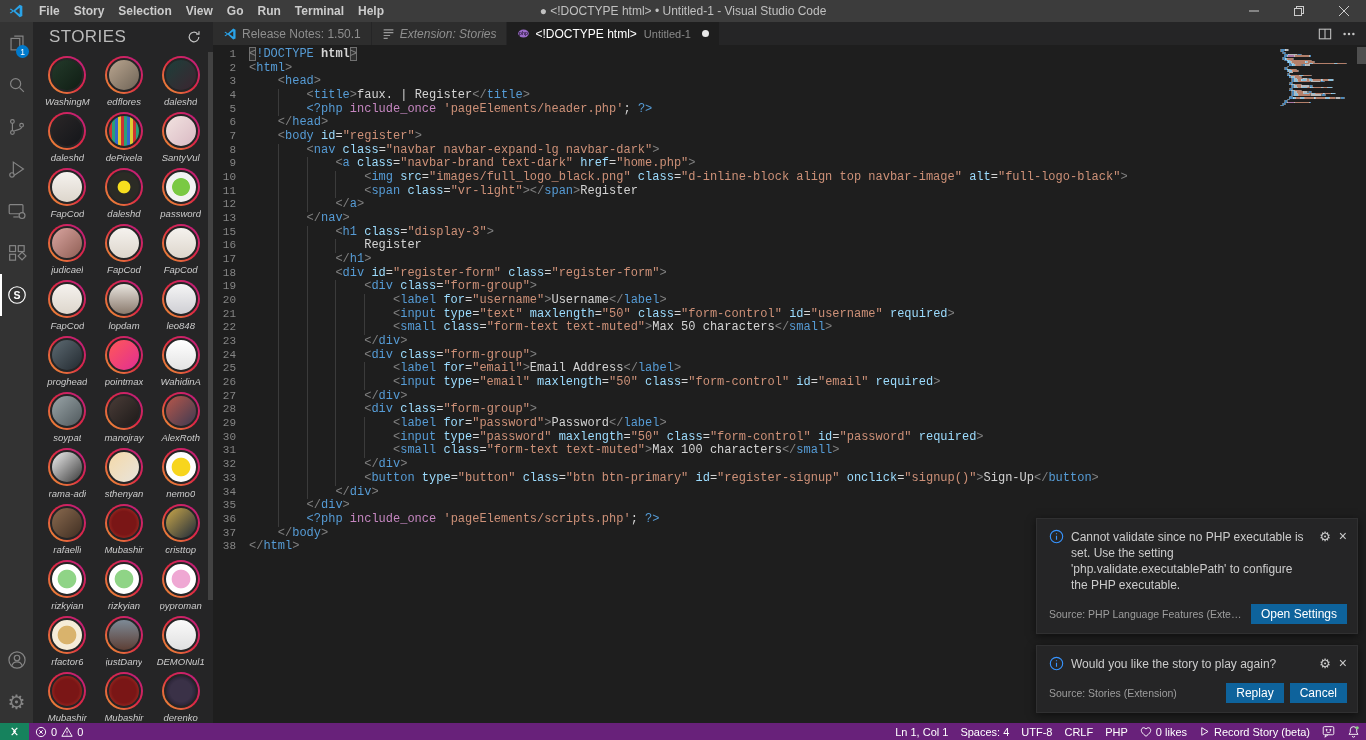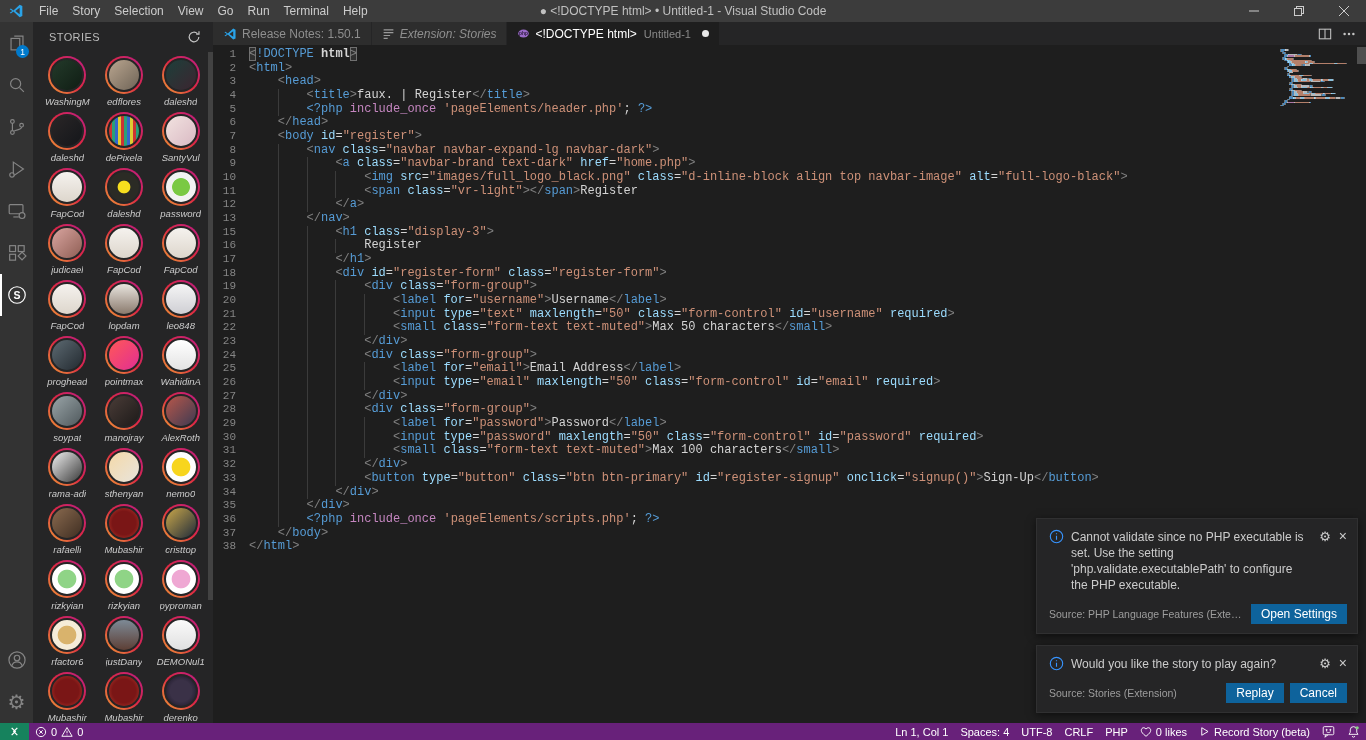--- a/index.html
+++ b/index.html
@@ -2,37 +2,37 @@
 <html><head>
 <meta charset="utf-8">
 <style>
   * { box-sizing: border-box; margin: 0; padding: 0; }
   html,body { width:1366px; height:740px; overflow:hidden; }
   body { font-family:"Liberation Sans",sans-serif; font-size:12px; color:#cccccc; background:#1e1e1e; position:relative; }
 
   
   .titlebar { height:22px; background:#3c3c3c; display:flex; align-items:center; position:relative; z-index:30; }
   .vs-logo { width:16px; height:16px; margin:0 8px 0 8px; flex-shrink:0; }
-  .menu-item { padding:0 7px; line-height:22px; color:#cccccc; font-size:12px; cursor:default; }
+  .menu-item { padding:0 7px; line-height:22px; color:#cccccc; font-size:12px; cursor:default;font-weight:bold; }
   .window-title { position:absolute; left:50%; transform:translateX(-50%); color:#c0c0c0; font-size:12px; white-space:nowrap; }
   .window-controls { margin-left:auto; display:flex; height:22px; }
   .wc { width:45px; height:22px; display:flex; align-items:center; justify-content:center; color:#cccccc; }
 
   
   .main { display:flex; height:701px; }
 
   .activitybar { width:33px; background:#333333; display:flex; flex-direction:column; align-items:stretch; flex-shrink:0; }
   .ab-item { height:42px; display:flex; align-items:center; justify-content:center; color:#858585; position:relative; }
   .ab-item.active { color:#ffffff; box-shadow:inset 2px 0 0 #ffffff; }
   .ab-badge { position:absolute; bottom:6px; right:4px; min-width:13px; height:13px; border-radius:50%; background:#007acc; color:#fff; font-size:8.5px; display:flex; align-items:center; justify-content:center; }
   .ab-spacer { flex:1; }
 
   .sidebar { width:180px; background:#252526; flex-shrink:0; position:relative; overflow:hidden; }
   .sidebar-header { height:29px; display:flex; align-items:center; padding:0 12px 0 16px; }
-  .sidebar-title { font-size:11px; color:#bbbbbb; letter-spacing:.4px; }
+  .sidebar-title { font-size:17px; color:#bbbbbb; letter-spacing:.4px; }
   .sidebar-refresh { margin-left:auto; color:#c5c5c5; display:flex; }
   .stories-grid { display:grid; grid-template-columns:repeat(3,1fr); padding:2px 4px 0 6px; }
   .story { height:56px; display:flex; flex-direction:column; align-items:center; padding-top:3px; cursor:pointer; }
   .ring { width:38px; height:38px; border-radius:50%; padding:2px; background:linear-gradient(45deg,#f09433 0%,#e6683c 25%,#dc2743 50%,#cc2366 75%,#bc1888 100%); flex-shrink:0; }
   .avatar { width:100%; height:100%; border-radius:50%; border:2px solid #252526; }
   .story-label { font-size:9.5px; color:#cccccc; margin-top:2px; max-width:54px; white-space:nowrap; overflow:hidden; text-overflow:ellipsis;font-style:italic; }
   .sidebar-scrollbar { position:absolute; right:0; top:30px; width:5px; height:548px; background:rgba(121,121,121,.35); }
 
   
   .editor-area { flex:1; display:flex; flex-direction:column; background:#1e1e1e; position:relative; min-width:0; }

